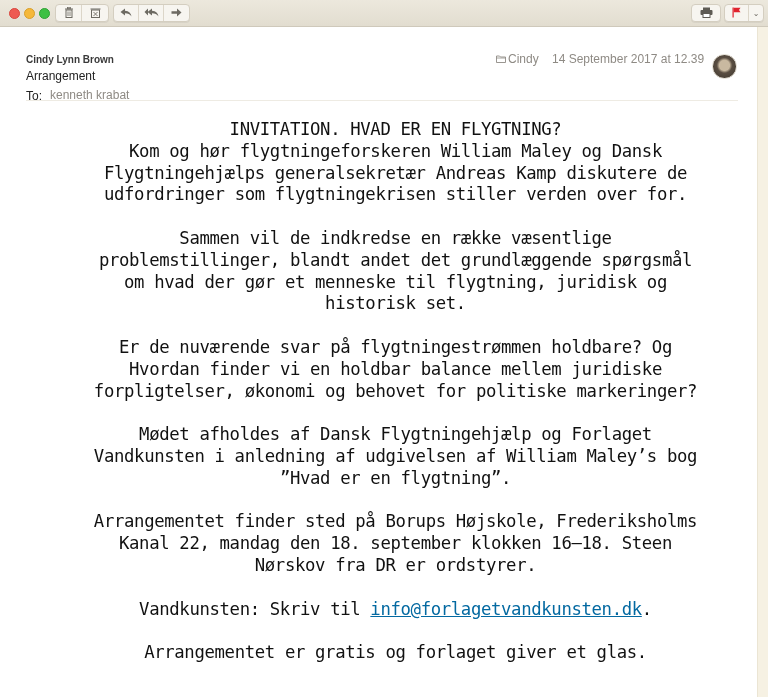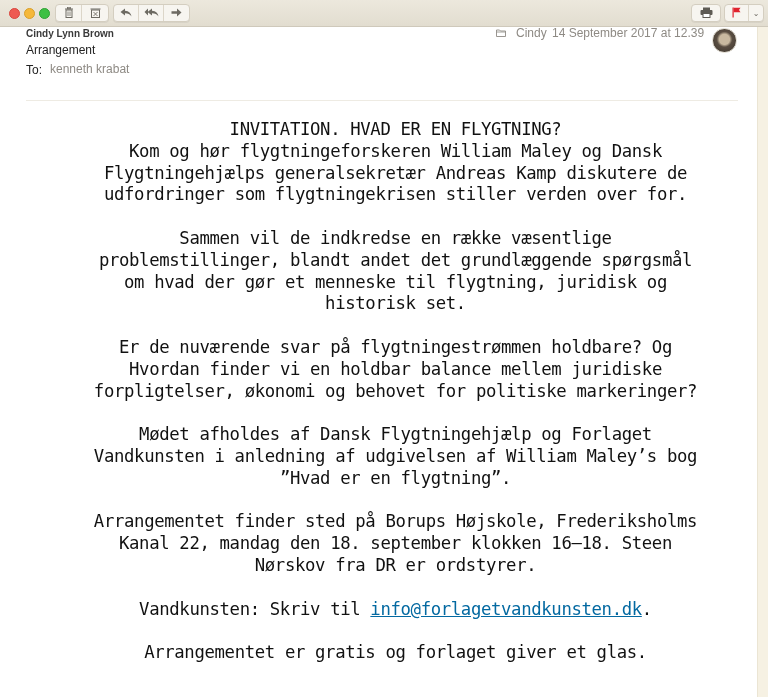--- a/index.html
+++ b/index.html
@@ -29,26 +29,26 @@
     .grp-trash { left: 55px; }
     .grp-trash .btn { width: 26px; }
     .grp-reply { left: 113px; }
     .grp-reply .btn { width: 25px; }
     .grp-print { left: 691px; }
     .grp-print .btn { width: 28px; }
     .grp-flag { left: 724px; }
     .grp-flag .btn-flag { width: 24px; }
     .grp-flag .btn-caret { width: 14px; font-size: 8px; }
 
-    .header { position: absolute; left: 0; top: 15px; width: 757px; height: 75px; }
+    .header { position: absolute; left: 0; top: 41px; width: 757px; height: 75px; }
     .from { position: absolute; left: 26px; top: 13px; font-size: 10px; font-weight: bold; color: #3a3a3a; }
     .subject { position: absolute; left: 26px; top: 28px; font-size: 12px; color: #222; }
     .to-label { position: absolute; left: 26px; top: 48px; font-size: 12px; color: #222; }
     .to-value { position: absolute; left: 50px; top: 47px; font-size: 12px; color: #8e8a84; }
-    .mailbox { position: absolute; left: 496px; top: 11px; font-size: 12px; color: #8e8a84; display: flex; align-items: center; gap: 10px; }
+    .mailbox { position: absolute; left: 496px; top: 11px; font-size: 12px; color: #8e8a84; display: flex; align-items: center; gap: 2px; }
     .date { position: absolute; left: 552px; top: 11px; font-size: 12px; color: #8e8a84; }
     .avatar {
       position: absolute; left: 712px; top: 13px; width: 25px; height: 25px; border-radius: 50%;
       background: radial-gradient(circle at 50% 45%, #c9b9a0 0 30%, #5a4e42 45%, #3b342d 100%);
       border: 1px solid #e0dbd0;
     }
     .divider { position: absolute; left: 26px; top: 100px; width: 712px; height: 1px; background: #eeebe3; }
 
     .side-strip { position: absolute; left: 757px; top: 27px; width: 11px; height: 670px; background: #f6f1e3; border-left: 1px solid #ebe5d4; }
 

